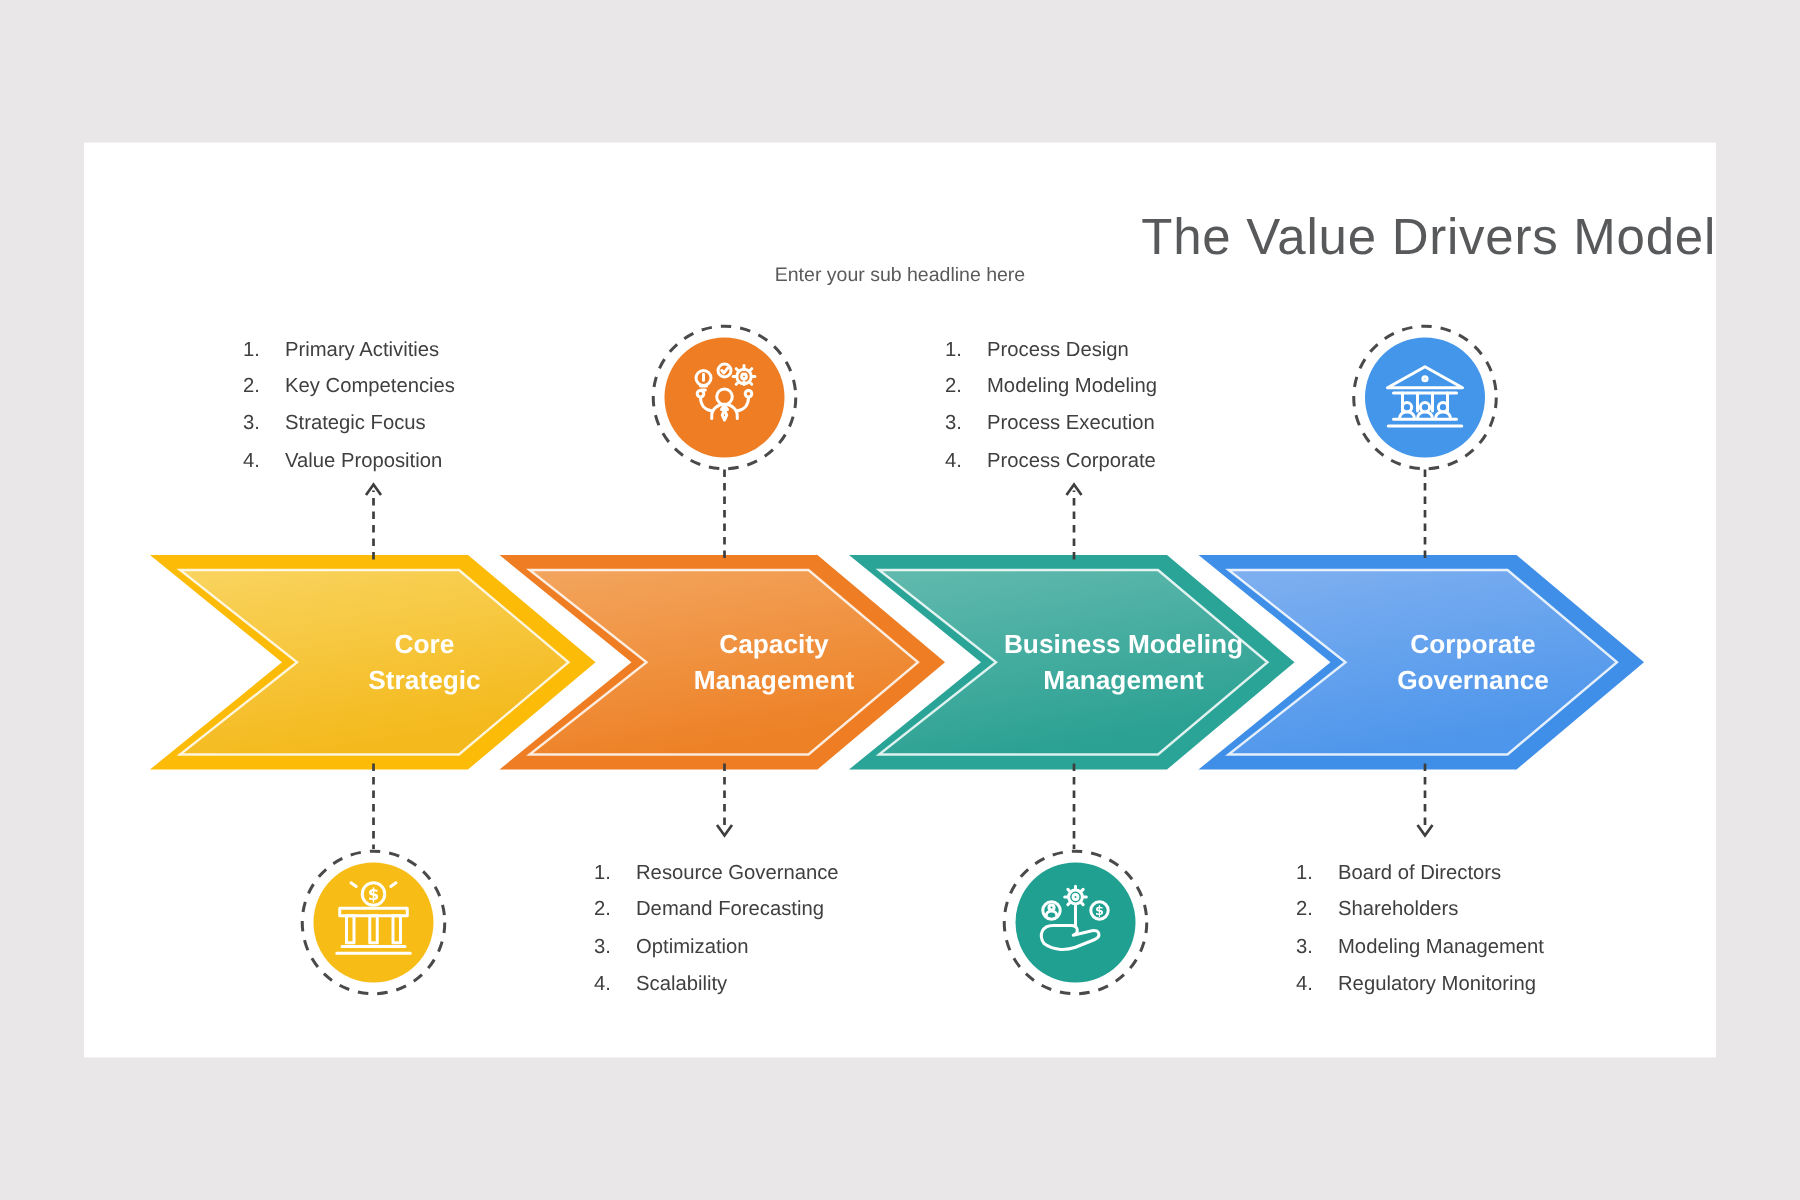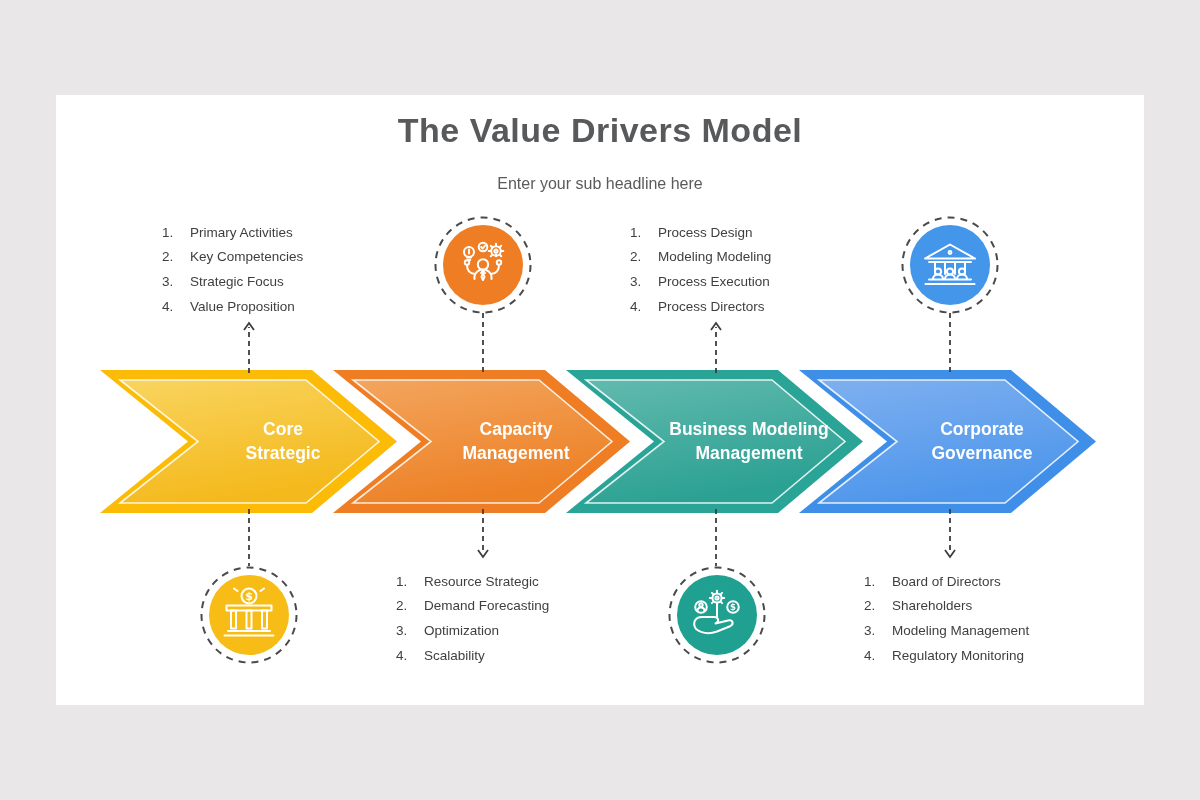--- a/index.html
+++ b/index.html
@@ -1,22 +1,22 @@
 <!DOCTYPE html>
 <html><head>
 <meta charset="utf-8">
 <style>
   html,body{margin:0;padding:0;}
   .stage{position:relative;width:1200px;height:800px;background:#E9E7E8;
          font-family:"Liberation Sans",sans-serif;overflow:hidden;}
   .card{position:absolute;left:56px;top:95px;width:1088px;height:610px;background:#FFFFFF;}
-  .title{position:absolute;left:0;top:16px;width:100%;text-align:center;
-         font-size:34px;font-weight:700;color:#58595B;letter-spacing:.5px;}
+  .title{position:absolute;left:0;top:44px;width:100%;text-align:right;
+         font-size:34px;font-weight:400;color:#58595B;letter-spacing:.5px;}
   .subtitle{position:absolute;left:0;top:80px;width:100%;text-align:center;
-         font-size:16px;font-weight:400;color:#5A5A5A;}
+         font-size:13px;font-weight:400;color:#5A5A5A;}
   .list{position:absolute;color:#3F3F3F;font-size:13.5px;}
   .li-row{display:flex;align-items:center;height:24.6px;}
   .li-num{width:18px;text-align:left;}
   .li-text{margin-left:10px;white-space:nowrap;}
   .chevron{position:absolute;top:275px;overflow:visible;}
   .chev-outer{stroke:#FFFFFF;stroke-width:13;paint-order:stroke;stroke-linejoin:miter;}
   .chev-inner{stroke:rgba(255,255,255,.85);stroke-width:1.6;}
   .chev-label{position:absolute;top:275px;height:143px;width:190px;display:flex;
          flex-direction:column;justify-content:center;align-items:center;text-align:center;
          color:#FFFFFF;font-size:17.5px;font-weight:bold;line-height:1.32;z-index:20;}
@@ -64,27 +64,27 @@
         <div class="li-row">
         <span class="li-num">2.</span>
         <span class="li-text">Modeling Modeling</span>
       </div>
         <div class="li-row">
         <span class="li-num">3.</span>
         <span class="li-text">Process Execution</span>
       </div>
         <div class="li-row">
         <span class="li-num">4.</span>
-        <span class="li-text">Process Directors</span>
+        <span class="li-text">Process Corporate</span>
       </div>
       </div>
     <div class="list" style="left:340px;top:474px">
         <div class="li-row">
         <span class="li-num">1.</span>
-        <span class="li-text">Resource Strategic</span>
+        <span class="li-text">Resource Governance</span>
       </div>
         <div class="li-row">
         <span class="li-num">2.</span>
         <span class="li-text">Demand Forecasting</span>
       </div>
         <div class="li-row">
         <span class="li-num">3.</span>
         <span class="li-text">Optimization</span>
       </div>
         <div class="li-row">

